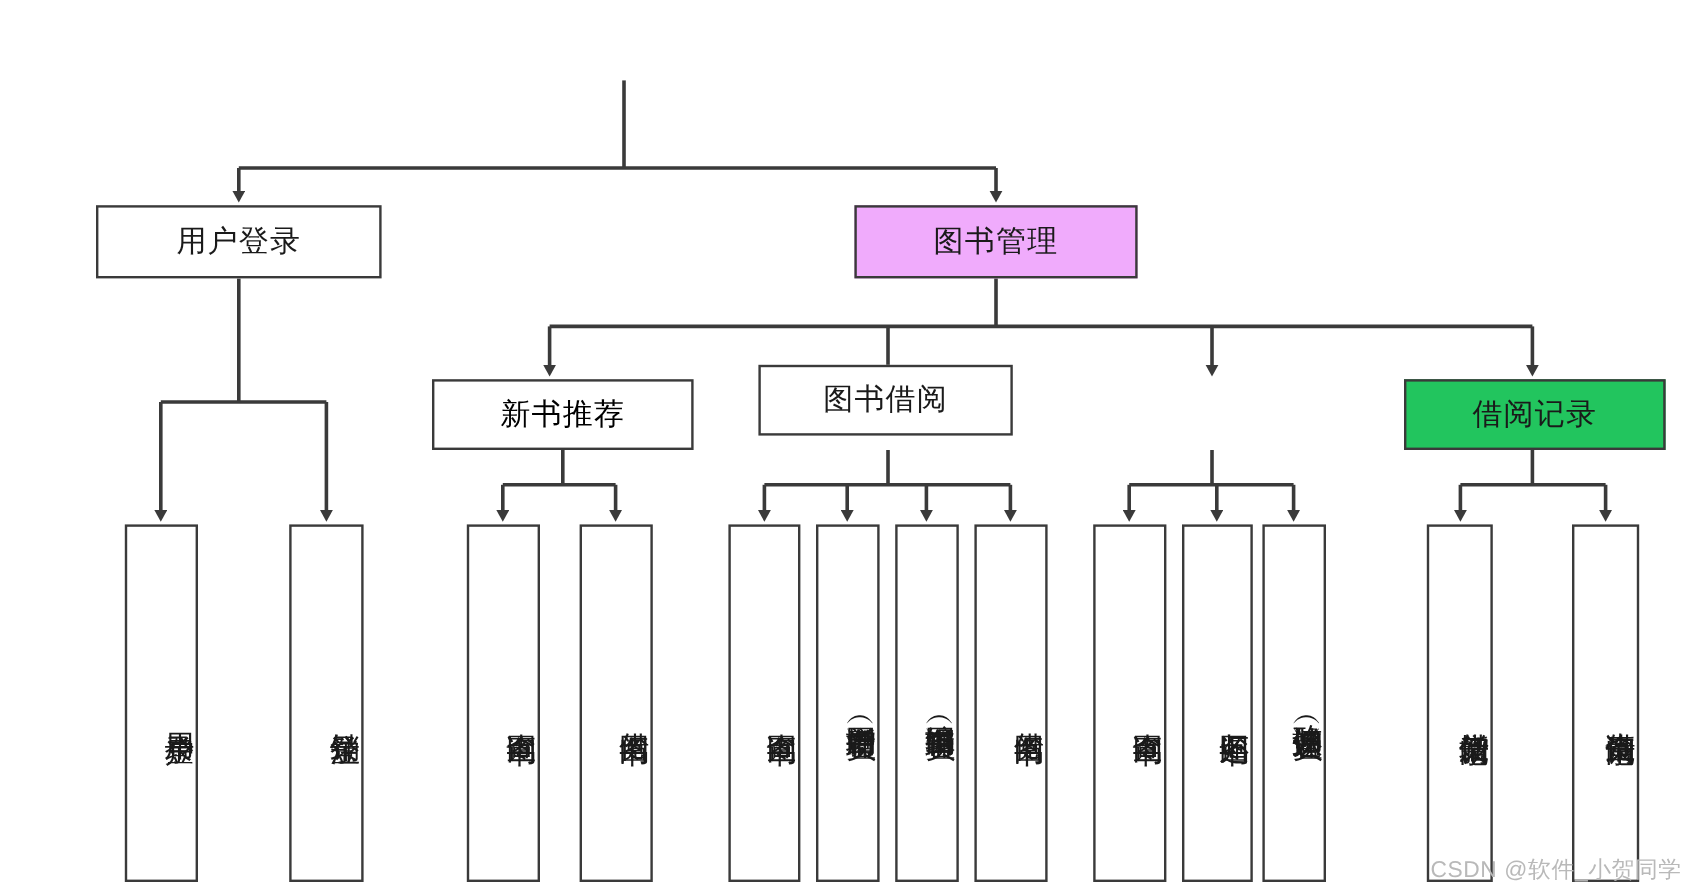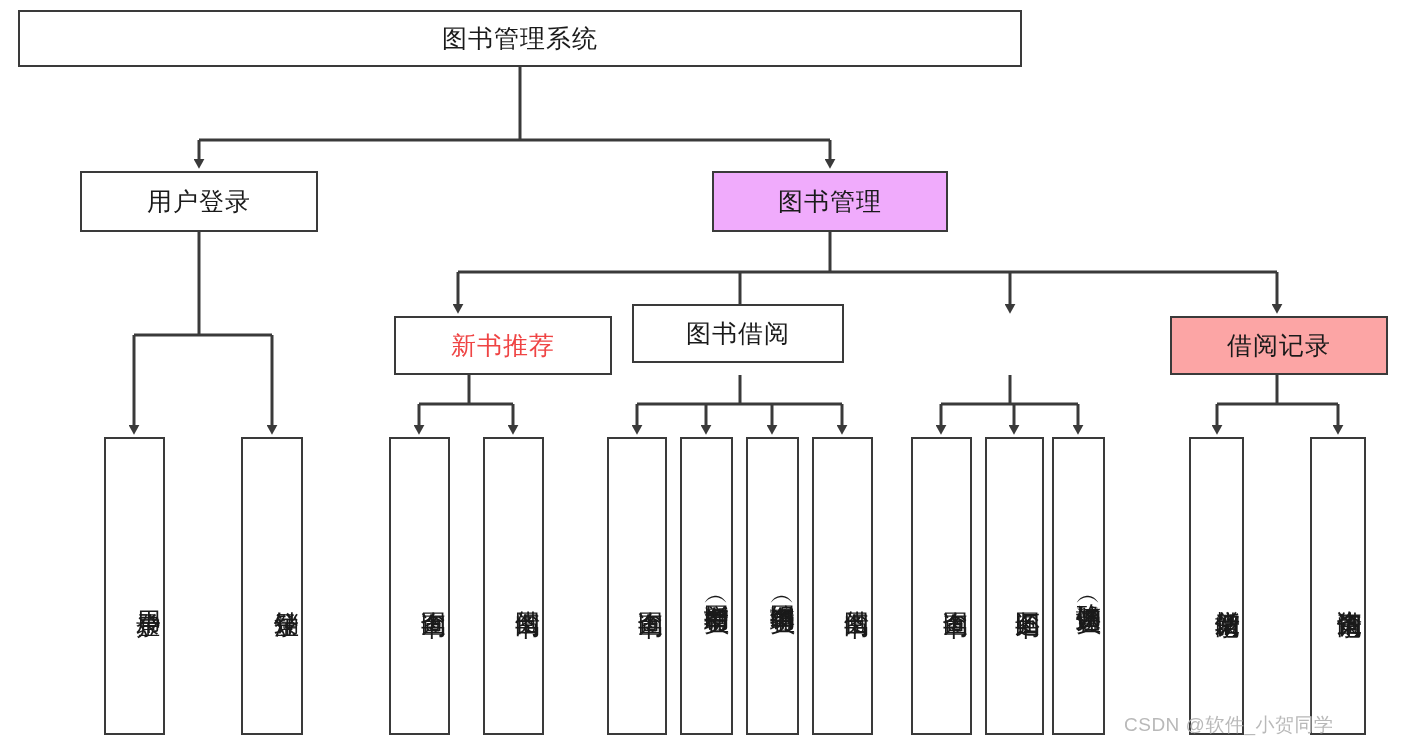--- a/index.html
+++ b/index.html
@@ -109,38 +109,37 @@
       <path d="M1014,404 L1014,426" marker-end="url(#arrow)"></path>
       <path d="M1078,404 L1078,426" marker-end="url(#arrow)"></path>
 
       <path d="M1277,375 L1277,404"></path>
       <path d="M1217,404 L1338,404"></path>
       <path d="M1217,404 L1217,426" marker-end="url(#arrow)"></path>
       <path d="M1338,404 L1338,426" marker-end="url(#arrow)"></path>
     </g>
   </svg>
 
-  <div class="node h" id="node-root" style="left: 18px; top: 10px; width: 1004px; height: 57px; border-color: rgb(58, 58, 58); background: rgb(255, 255, 255); color: rgb(26, 26, 26);">图书管理系统</div>
 
   <div class="node h" style="left: 80px; top: 171px; width: 238px; height: 61px; border-color: rgb(58, 58, 58); background: rgb(255, 255, 255); color: rgb(26, 26, 26);">用户登录</div>
   <div class="node h" style="left: 712px; top: 171px; width: 236px; height: 61px; border-color: rgb(58, 58, 58); background: #f0abfc; color: rgb(26, 26, 26);">图书管理</div>
 
-  <div class="node h" style="left: 360px; top: 316px; width: 218px; height: 59px; border-color: rgb(58, 58, 58); background: rgb(255, 255, 255); color: #ef4444; margin-left: 34px;">新书推荐</div>
+  <div class="node h" style="left: 360px; top: 316px; width: 218px; height: 59px; border-color: rgb(58, 58, 58); background: rgb(255, 255, 255); color: #000000;">新书推荐</div>
   <div class="node h" style="left: 632px; top: 304px; width: 212px; height: 59px; border-color: rgb(58, 58, 58); background: rgb(255, 255, 255); color: rgb(26, 26, 26);">图书借阅</div>
-  <div class="node h" style="left: 1170px; top: 316px; width: 218px; height: 59px; border-color: rgb(58, 58, 58); background: #fca5a5; color: rgb(26, 26, 26);">借阅记录</div>
+  <div class="node h" style="left: 1170px; top: 316px; width: 218px; height: 59px; border-color: rgb(58, 58, 58); background: #22c55e; color: rgb(26, 26, 26);">借阅记录</div>
 
   <div class="node v" style="left: 104px; top: 437px; width: 61px; height: 298px; border-color: rgb(58, 58, 58); background: rgb(255, 255, 255); color: rgb(26, 26, 26);">用户登录</div>
   <div class="node v" style="left: 241px; top: 437px; width: 62px; height: 298px; border-color: rgb(58, 58, 58); background: rgb(255, 255, 255); color: rgb(26, 26, 26);">注销登录</div>
   <div class="node v" style="left: 389px; top: 437px; width: 61px; height: 298px; border-color: rgb(58, 58, 58); background: rgb(255, 255, 255); color: rgb(26, 26, 26);">查询图书</div>
   <div class="node v" style="left: 483px; top: 437px; width: 61px; height: 298px; border-color: rgb(58, 58, 58); background: rgb(255, 255, 255); color: rgb(26, 26, 26);">借阅图书</div>
   <div class="node v" style="left: 607px; top: 437px; width: 60px; height: 298px; border-color: rgb(58, 58, 58); background: rgb(255, 255, 255); color: rgb(26, 26, 26);">查询图书</div>
   <div class="node v pad-top-0" style="left: 680px; top: 437px; width: 53px; height: 298px; border-color: rgb(58, 58, 58); background: rgb(255, 255, 255); color: rgb(26, 26, 26);">新增图书（管理员）</div>
   <div class="node v pad-top-0" style="left: 746px; top: 437px; width: 53px; height: 298px; border-color: rgb(58, 58, 58); background: rgb(255, 255, 255); color: rgb(26, 26, 26);">编辑图书（管理员）</div>
   <div class="node v" style="left: 812px; top: 437px; width: 61px; height: 298px; border-color: rgb(58, 58, 58); background: rgb(255, 255, 255); color: rgb(26, 26, 26);">借阅图书</div>
   <div class="node v" style="left: 911px; top: 437px; width: 61px; height: 298px; border-color: rgb(58, 58, 58); background: rgb(255, 255, 255); color: rgb(26, 26, 26);">查询图书</div>
   <div class="node v" style="left: 985px; top: 437px; width: 59px; height: 298px; border-color: rgb(58, 58, 58); background: rgb(255, 255, 255); color: rgb(26, 26, 26);">归还图书</div>
   <div class="node v pad-top-0" style="left: 1052px; top: 437px; width: 53px; height: 298px; border-color: rgb(58, 58, 58); background: rgb(255, 255, 255); color: rgb(26, 26, 26);">确认归还（管理员）</div>
   <div class="node v" style="left: 1189px; top: 437px; width: 55px; height: 298px; border-color: rgb(58, 58, 58); background: rgb(255, 255, 255); color: rgb(26, 26, 26);">新增借阅记录</div>
   <div class="node v" style="left: 1310px; top: 437px; width: 56px; height: 298px; border-color: rgb(58, 58, 58); background: rgb(255, 255, 255); color: rgb(26, 26, 26);">查询借阅记录</div>
 
-  <div class="watermark" style="left: 1124px; top: 712px; color: rgb(185, 185, 185);">CSDN @软件_小贺同学</div>
+  <div class="watermark" style="left: 1192px; top: 712px; color: rgb(185, 185, 185);">CSDN @软件_小贺同学</div>
 
 </div>
 
 </body></html>

